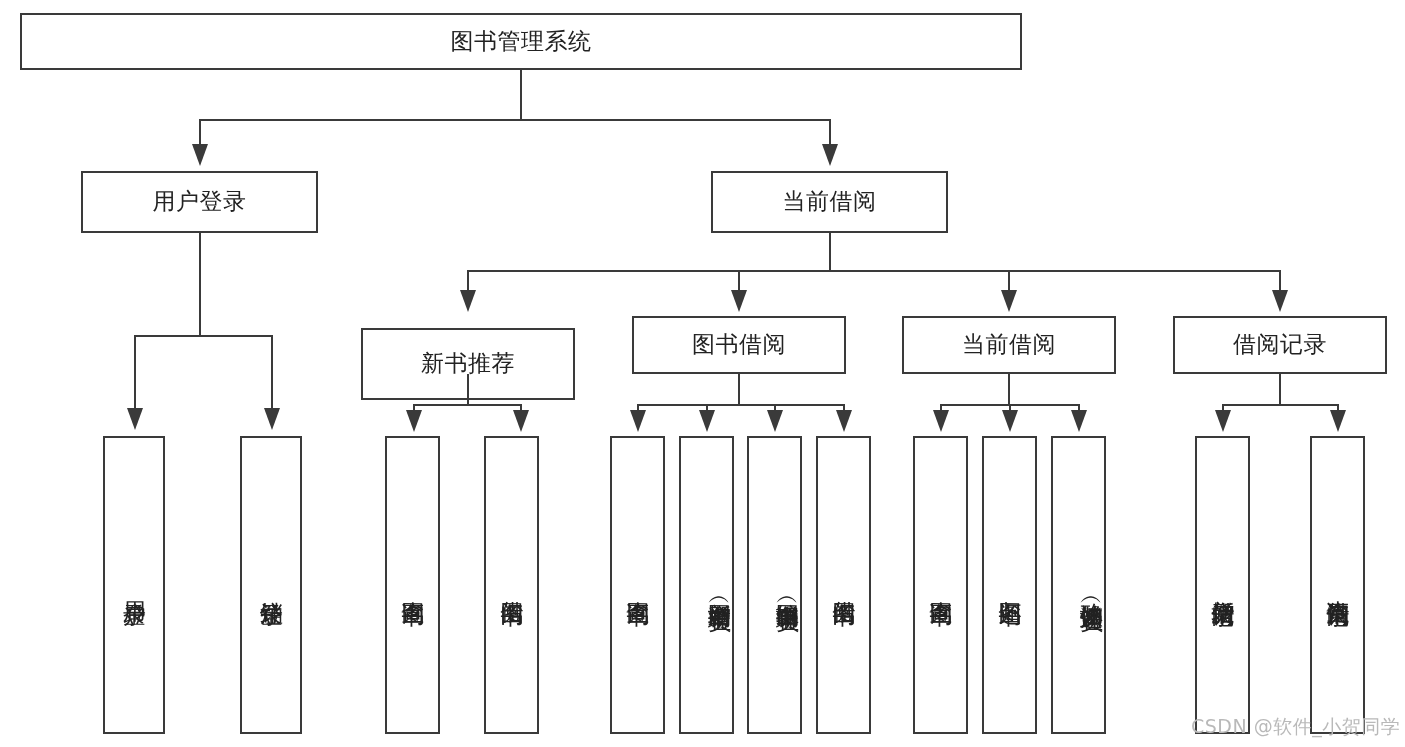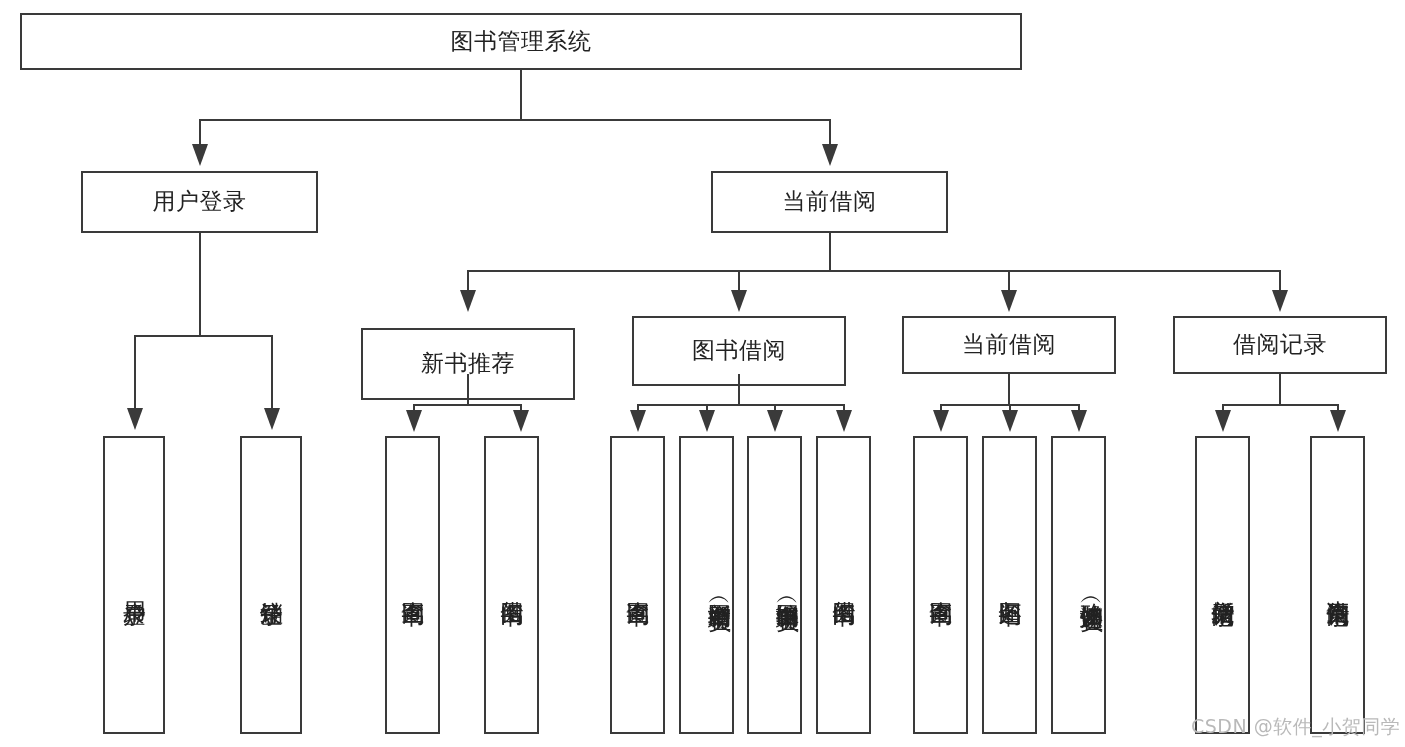--- a/index.html
+++ b/index.html
@@ -101,21 +101,21 @@
   <div class="line v" style="left:1008px; top:270px; height:22px;"></div>
   <div class="line v" style="left:1279px; top:270px; height:22px;"></div>
   <div class="arrow" style="left:460px; top:290px;"></div>
   <div class="arrow" style="left:731px; top:290px;"></div>
   <div class="arrow" style="left:1001px; top:290px;"></div>
   <div class="arrow" style="left:1272px; top:290px;"></div>
 
   <div class="node horiz" style="left:361px; top:328px; width:214px; height:72px;">
     <span>新书推荐</span>
   </div>
-  <div class="node horiz" style="left:632px; top:316px; width:214px; height:70px;">
+  <div class="node horiz" style="left:632px; top:316px; width:214px; height:58px;">
     <span>图书借阅</span>
   </div>
   <div class="node horiz" style="left:1173px; top:316px; width:214px; height:58px;">
     <span>借阅记录</span>
   </div>
   <div class="node horiz" style="left:902px; top:316px; width:214px; height:58px;">
     <span>当前借阅</span>
   </div>
 
   <div class="line v" style="left:199px; top:233px; height:103px;"></div>

